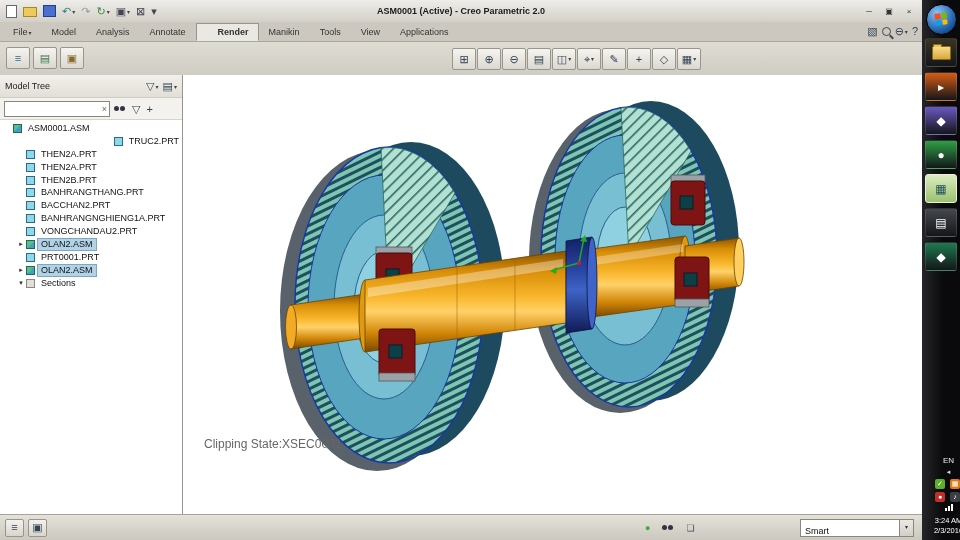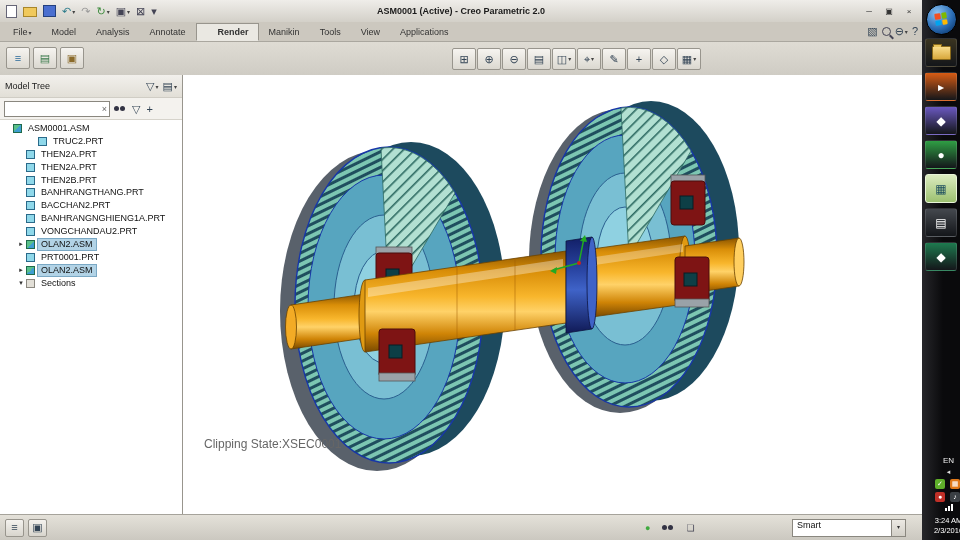--- a/index.html
+++ b/index.html
@@ -60,21 +60,21 @@
 
   
   .graphics{position:absolute;left:183px;top:75px;right:0;bottom:25px;background:#ffffff;overflow:hidden;}
   .clip-label{position:absolute;left:21px;bottom:64px;font-size:12px;color:#666;}
 
   
   .statusbar{position:absolute;left:0;bottom:0;height:25px;width:922px;background:linear-gradient(#e4e1d9,#cbc8c0);border-top:1px solid #a6a39b;}
   .sb-left{position:absolute;left:5px;top:4px;display:flex;gap:4px;}
   .sb-btn{width:17px;height:16px;border:1px solid #98958d;background:linear-gradient(#f4f2ee,#d8d5cd);border-radius:2px;font-size:9px;line-height:15px;text-align:center;color:#345;}
   .sb-center{position:absolute;left:645px;top:5px;display:flex;gap:12px;align-items:center;height:15px;}
-  .smart-select{position:absolute;right:16px;top:4px;width:112px;height:16px;background:#fff;border:1px solid #8a877f;font-size:9px;display:flex;align-items:flex-start;}
+  .smart-select{position:absolute;right:8px;top:4px;width:112px;height:16px;background:#fff;border:1px solid #8a877f;font-size:9px;display:flex;align-items:flex-end;}
   .smart-select .val{flex:1;padding-left:4px;color:#111;}
   .smart-select .dd-btn{width:13px;height:100%;background:linear-gradient(#ece9e3,#d2cfc7);border-left:1px solid #8a877f;font-size:6px;text-align:center;line-height:15px;color:#333;}
 
   
   .taskbar{position:absolute;right:0;top:0;width:38px;height:540px;background:linear-gradient(90deg,#26262a,#0a0a0c 55%);}
   .start-orb{width:29px;height:29px;border-radius:50%;margin:4px auto 3px;background:radial-gradient(circle at 35% 28%,#8cc4f4,#2a6cb4 55%,#0a3468 90%);border:1px solid #000;position:relative;}
   .flag{position:absolute;top:8px;left:8px;width:12px;height:12px;transform:rotate(-8deg);display:grid;grid-template-columns:1fr 1fr;grid-template-rows:1fr 1fr;gap:1px;}
   .flag span{border-radius:1px;}
   .tb-icons{display:flex;flex-direction:column;align-items:center;gap:5px;}
   .tb-icon{width:30px;height:27px;border-radius:3px;display:flex;align-items:center;justify-content:center;font-size:12px;color:#fff;border:1px solid rgba(255,255,255,0.12);}
@@ -238,21 +238,21 @@
           <div class="sr-btn"><span class="qa-glyph">▽</span></div>
           <div class="sr-btn"><span class="qa-glyph">+</span></div>
         </span>
     </div>
     <div class="tree-list">
         <div class="tree-row" style="padding-left: 3px;">
           <span class="arrow"></span>
           <span class="t-icon t-assembly"></span>
           <span class="lbl">ASM0001.ASM</span>
         </div>
-        <div class="tree-row" style="padding-left: 28px;">
+        <div class="tree-row" style="padding-left: 16px; justify-content: flex-end;">
           <span class="arrow"></span>
           <span class="t-icon t-part"></span>
           <span class="lbl">TRUC2.PRT</span>
         </div>
         <div class="tree-row" style="padding-left: 16px;">
           <span class="arrow"></span>
           <span class="t-icon t-part"></span>
           <span class="lbl">THEN2A.PRT</span>
         </div>
         <div class="tree-row" style="padding-left: 16px;">

